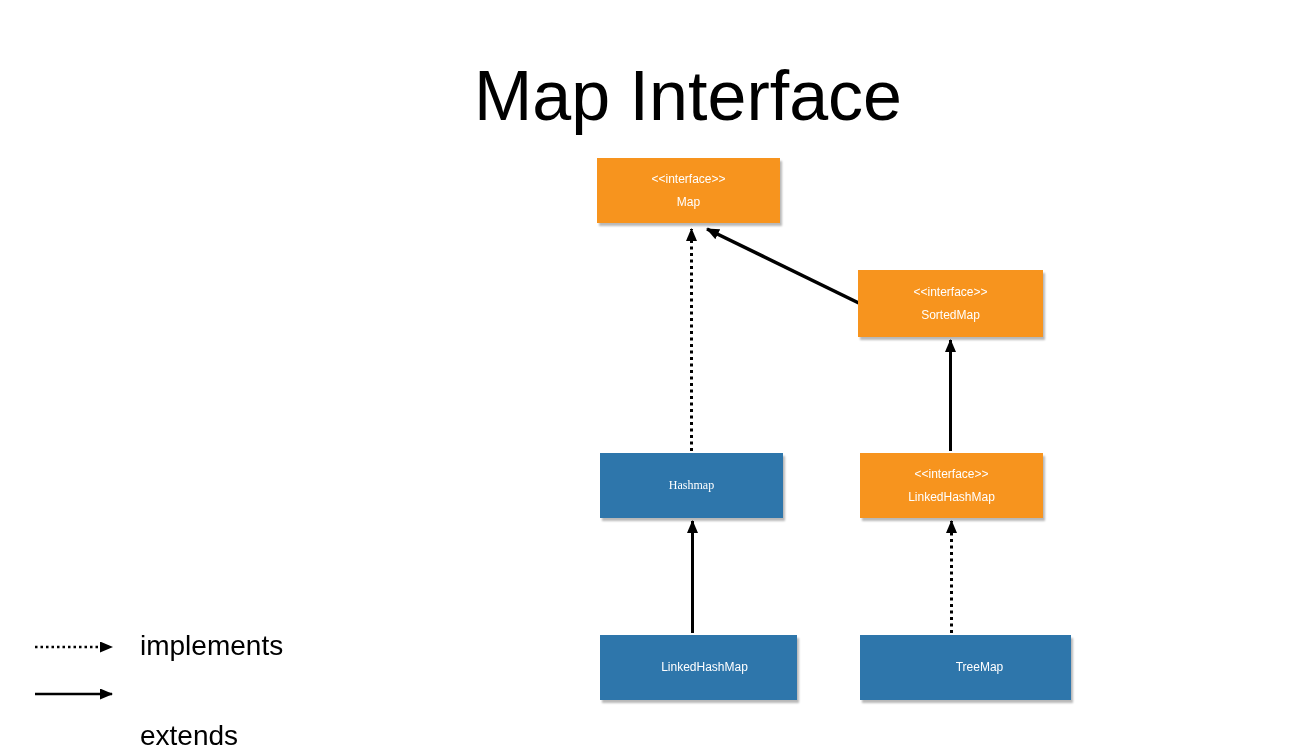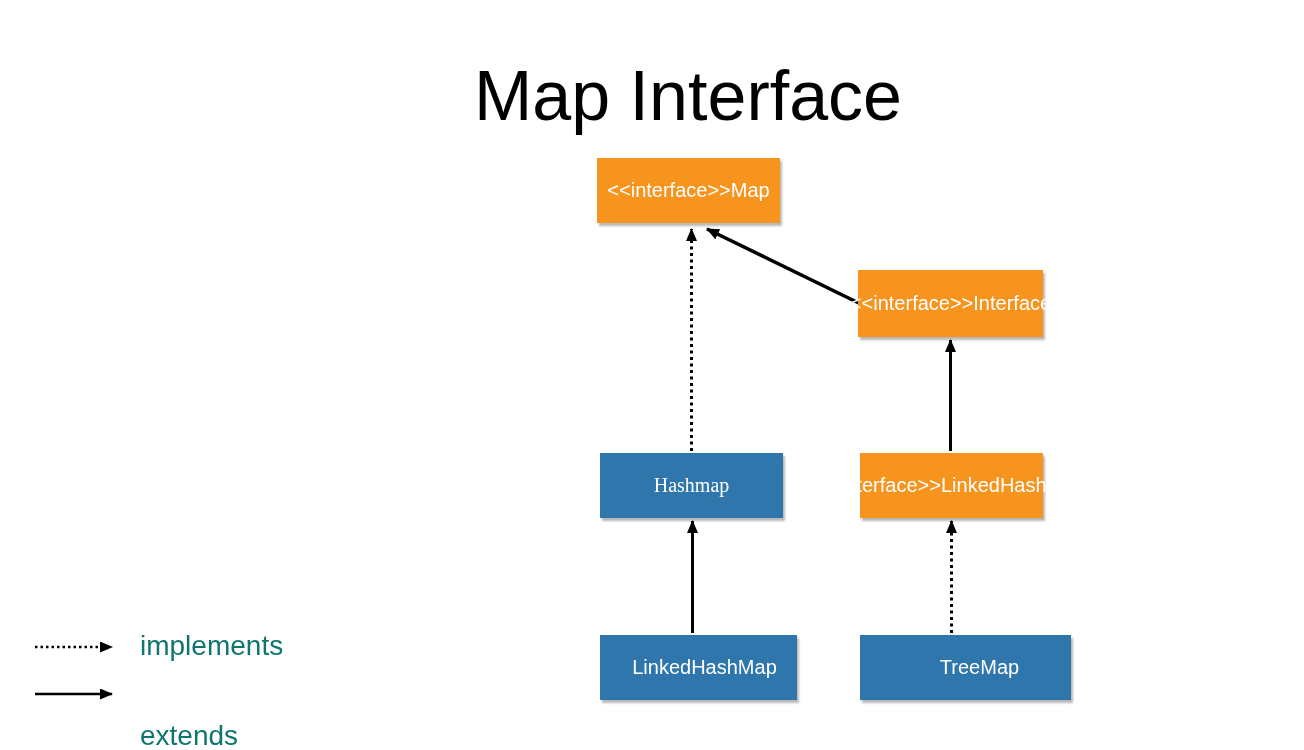--- a/index.html
+++ b/index.html
@@ -17,25 +17,26 @@
     text-align:center;
     font-size:70px;
     line-height:1.15;
     color:var(--title-color,#000);
     white-space:nowrap;
     padding-left:36px;
   }
   .node{
     position:absolute;
     display:flex;
+    flex-direction:column;
     align-items:center;
     justify-content:center;
     text-align:center;
     color:#ffffff;
-    font-size:20px;
+    font-size:12px;
     line-height:23px;
     box-shadow:2px 3px 2px rgba(0,0,0,0.28);
   }
   .node.interface{ background:var(--interface-fill,#F7941E); }
   .node.klass{ background:var(--class-fill,#2E76AB); }
 
   #node-map          { left:597px; top:158px; width:183px; height:65px; }
   #node-sortedmap    { left:858px; top:270px; width:185px; height:67px; }
   #node-hashmap      { left:600px; top:453px; width:183px; height:65px;font-family:Liberation Serif, serif; }
   #node-navigablemap { left:860px; top:453px; width:183px; height:65px; }
@@ -44,21 +45,21 @@
 
   .edges{
     position:absolute; left:0; top:0;
     width:1304px; height:750px;
     pointer-events:none;
   }
   .legend-label{
     position:absolute;
     left:140px;
     font-size:28px;
-    color:#0f766e;
+    color:#000000;
     line-height:1.1;
     white-space:nowrap;
   }
   #legend-label-implements{ top:631px; }
   #legend-label-extends   { top:677px;margin-top:44px; }
 </style>
 </head>
 <body>
 
 <div class="canvas">
@@ -86,21 +87,21 @@
     <line x1="35" y1="694" x2="112" y2="694" stroke="#000" stroke-width="2.5" marker-end="url(#arrowhead)"></line>
   </svg>
 
   <div class="node interface" id="node-map">
     <span>&lt;&lt;interface&gt;&gt;</span>
     <span>Map</span>
   </div>
 
   <div class="node interface" id="node-sortedmap">
     <span>&lt;&lt;interface&gt;&gt;</span>
-    <span>Interface</span>
+    <span>SortedMap</span>
   </div>
 
   <div class="node klass" id="node-hashmap">
     <span>Hashmap</span>
   </div>
 
   <div class="node interface" id="node-navigablemap">
     <span>&lt;&lt;interface&gt;&gt;</span>
     <span>LinkedHashMap</span>
   </div>

